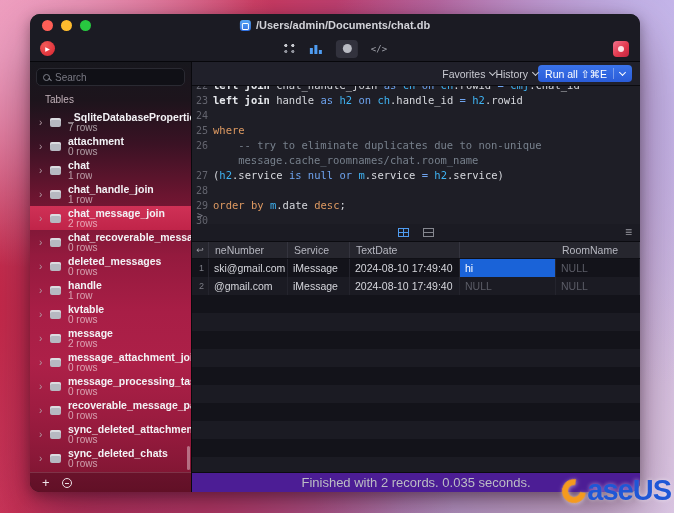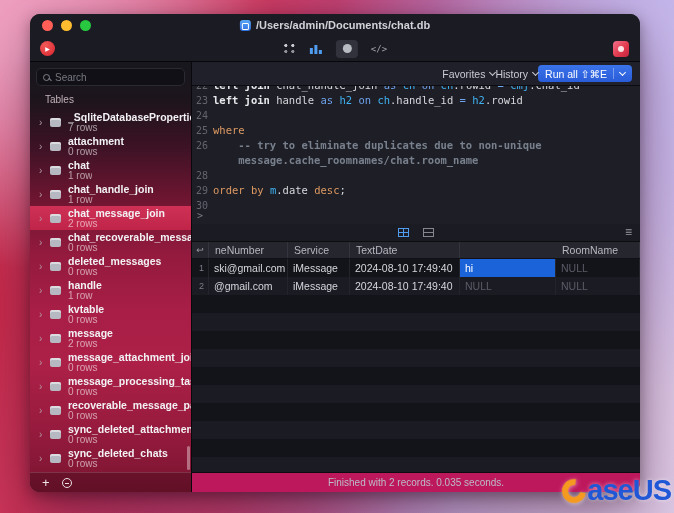--- a/index.html
+++ b/index.html
@@ -90,21 +90,21 @@
     font-family: "DejaVu Sans Mono", monospace; font-size: 10.5px; line-height: 15px; }
   .editor-lines { margin-top: -8px; }
   .eline { display: flex; }
   .lnum { width: 21px; flex: none; color: #63646e; font-size: 10px; padding-left: 4px; }
   .lcode { flex: 1; white-space: pre-wrap; word-break: break-word; padding-right: 10px; color: #d6d8dd; }
   .tk-kwb { color: #e6e8ec; font-weight: bold; }
   .tk-kw { color: #6ea3ee; }
   .tk-warm { color: #de9a62; }
   .tk-alias { color: #3fb3f2; }
   .tk-plain { color: #d6d8dd; }
-  .tk-comment { color: #77808c; font-weight: bold; }
+  .tk-comment { color: #77808c; }
   .prompt { position: absolute; left: 5px; bottom: 1px; color: #7a7b85; font-size: 10px; }
 
   
   .grid-toolbar { height: 18px; flex: none; background: #1b1b23; border-bottom: 1px solid #0b0b10; position: relative; }
   .gt-center { position: absolute; left: 50%; top: 0; bottom: 0; transform: translateX(-50%); display: flex; align-items: center; gap: 14px; }
   .vicon-grid { width: 11px; height: 9px; border: 1px solid #4f9cf0;
     background: linear-gradient(#4f9cf0,#4f9cf0) center/1px 100% no-repeat, linear-gradient(#4f9cf0,#4f9cf0) center/100% 1px no-repeat; }
   .vicon-form { width: 11px; height: 9px; border: 1px solid #85878f;
     background: linear-gradient(#85878f,#85878f) 0 2.5px/100% 1px no-repeat; }
   .gt-menu { position: absolute; right: 8px; top: 1px; color: #9a9aa2; font-size: 12px; }
@@ -117,22 +117,22 @@
   .grow { height: 18px; display: flex; }
   .grow.odd { background: #13131a; } .grow.even { background: #1b1b23; }
   .gcell { border-right: 1px solid #24242d; padding: 0 5px; display: flex; align-items: center; white-space: nowrap; overflow: hidden; color: #d5d6dc; }
   .gcell.gnum { width: 17px; flex: none; justify-content: flex-end; padding-right: 4px; color: #7c7d86; font-size: 9px; }
   .gcell.nullv { color: #5b5c66; }
   .gcell.selcell { background: #1a63d8; color: #fff; }
   .erow { height: 18px; }
   .erow.odd { background: #13131a; } .erow.even { background: #1b1b23; }
 
   
-  .statusbar { height: 20px; flex: none; background: #be185d; border-top: 1px solid #0b0b10;
-    display: flex; align-items: center; justify-content: center; color: #bcbdc5; font-size: 10px; }
+  .statusbar { height: 20px; flex: none; background: #4c1d95; border-top: 1px solid #0b0b10;
+    display: flex; align-items: center; justify-content: center; color: #bcbdc5; font-size: 13px; }
 
   
   .watermark { position: absolute; right: 3px; bottom: 6px; display: flex; align-items: center; z-index: 50; }
   .swoosh { width: 24px; height: 24px; border: 6px solid #f59a1e; border-radius: 50%;
     border-right-color: transparent; transform: rotate(-35deg); margin-right: 1px;
     filter: drop-shadow(0 1px 2px rgba(255,255,255,.5)); }
   .wm-text { font-size: 29px; font-weight: 800; color: #1f57d6; letter-spacing: -1px;
     text-shadow: 0 0 4px rgba(255,255,255,.55); }
 </style>
 </head>
@@ -342,20 +342,24 @@
               </div>
               <div class="eline">
                 <span class="lnum">25</span>
                 <span class="lcode"><span class="tk-warm">where</span></span>
               </div>
               <div class="eline">
                 <span class="lnum">26</span>
                 <span class="lcode" style="padding-left: 25.2px;"><span class="tk-comment">-- try to eliminate duplicates due to non-unique message.cache_roomnames/chat.room_name</span></span>
               </div>
               <div class="eline">
+                <span class="lnum">27</span>
+                <span class="lcode"><span class="tk-plain">(</span><span class="tk-alias">h2</span><span class="tk-plain">.service </span><span class="tk-kw">is null or </span><span class="tk-alias">m</span><span class="tk-plain">.service </span><span class="tk-kw">= </span><span class="tk-alias">h2</span><span class="tk-plain">.service)</span></span>
+              </div>
+              <div class="eline">
                 <span class="lnum">28</span>
                 <span class="lcode"></span>
               </div>
               <div class="eline">
                 <span class="lnum">29</span>
                 <span class="lcode"><span class="tk-warm">order by </span><span class="tk-alias">m</span><span class="tk-plain">.date </span><span class="tk-warm">desc</span><span class="tk-plain">;</span></span>
               </div>
               <div class="eline">
                 <span class="lnum">30</span>
                 <span class="lcode"></span>

